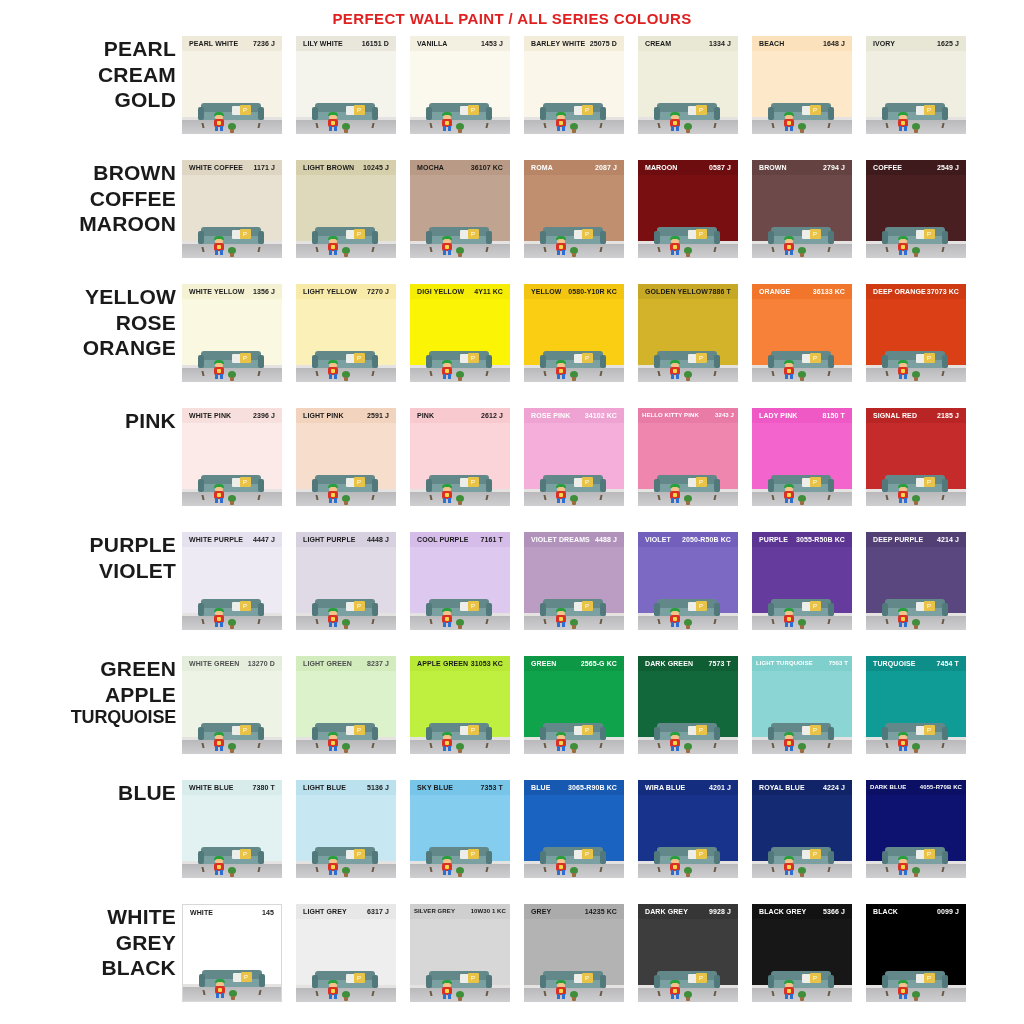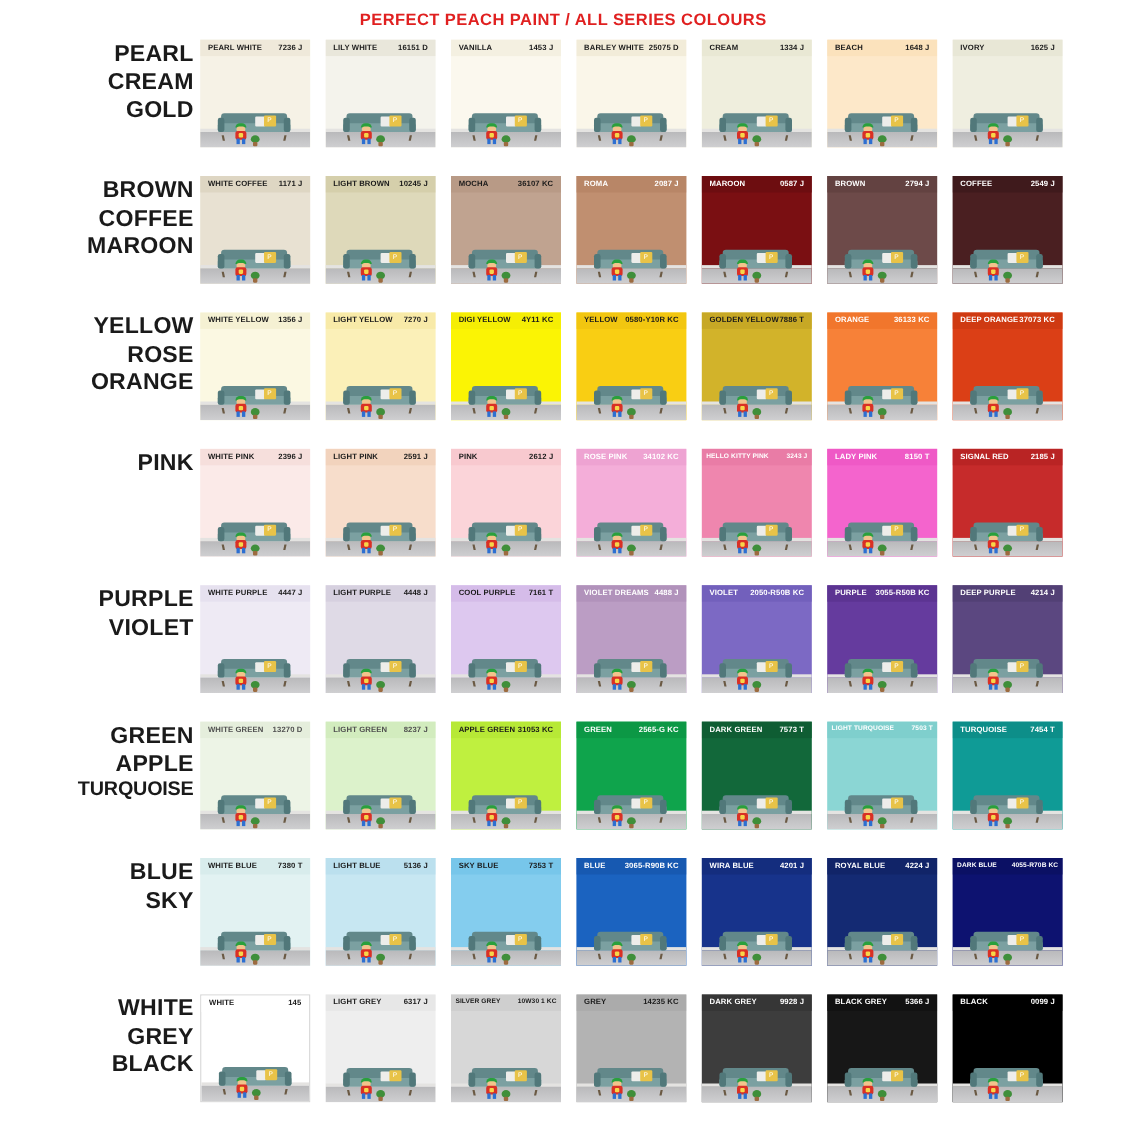--- a/index.html
+++ b/index.html
@@ -204,21 +204,21 @@
     position: absolute; left: 2px; bottom: -3px;
     width: 4px; height: 4px;
     background: #9c6b3f; border-radius: 1px;
   }
 </style>
 </head>
 <body>
 
 <div id="page">
 
-  <div id="title" style="color: rgb(224, 32, 32);">PERFECT  PEACH  PAINT / ALL SERIES COLOURS</div>
+  <div id="title" style="color: rgb(224, 32, 32);">PERFECT  WALL  PAINT / ALL SERIES COLOURS</div>
 
   <div id="grid">
       <div class="row">
         <div class="row-label">
           <span class="lbl-line">PEARL</span>
           <span class="lbl-line">CREAM</span>
           <span class="lbl-line">GOLD</span>
         </div>
         <div class="swatches">
           <div class="swatch" style="background: rgb(246, 242, 230);">
@@ -1437,21 +1437,20 @@
                 <div class="legR"></div>
               </div>
               <div class="plant"></div>
             </div>
           </div>
         </div>
       </div>
       <div class="row">
         <div class="row-label">
           <span class="lbl-line">BLUE</span>
-          <span class="lbl-line">SKY</span>
         </div>
         <div class="swatches">
           <div class="swatch" style="background: rgb(226, 242, 242);">
             <div class="sw-label" style="background: rgb(216, 236, 236); color: rgb(26, 26, 26);">
               <span class="nm">WHITE  BLUE</span>
               <span class="cd">7380 T</span>
             </div>
             <div class="photo">
               <div class="skirt"></div>
               <div class="floor"></div>

